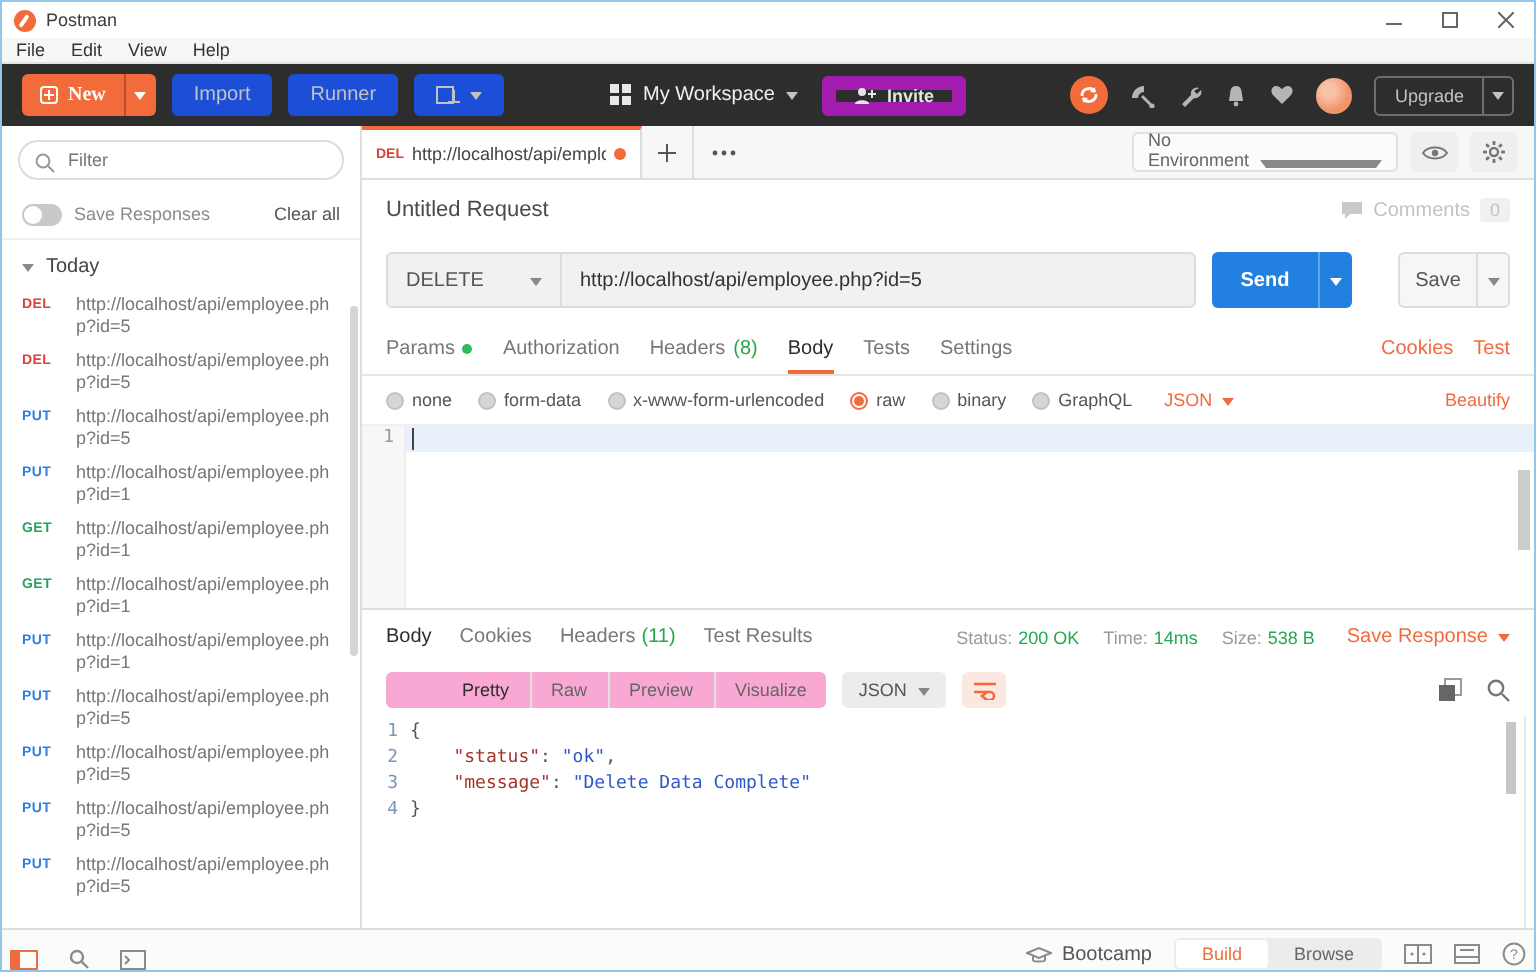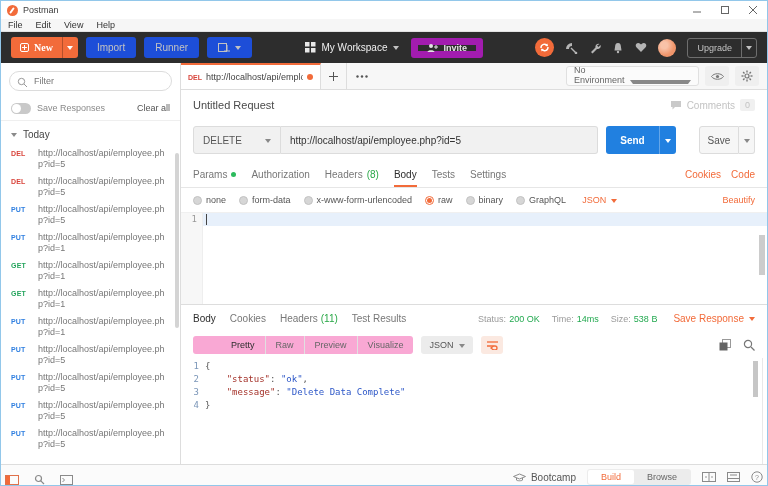--- a/index.html
+++ b/index.html
@@ -449,21 +449,21 @@
             <span>Body</span>
           </span>
         <span class="rt">
             <span>Tests</span>
           </span>
         <span class="rt">
             <span>Settings</span>
           </span>
         <span class="rt-right">
           <span>Cookies</span>
-          <span>Code</span>
+          <span>Test</span>
         </span>
       </div>
 
       <div class="body-type-row">
         <span class="bt-opt">
             <span class="radio"></span>
             <span>none</span>
           </span>
         <span class="bt-opt">
             <span class="radio"></span>

